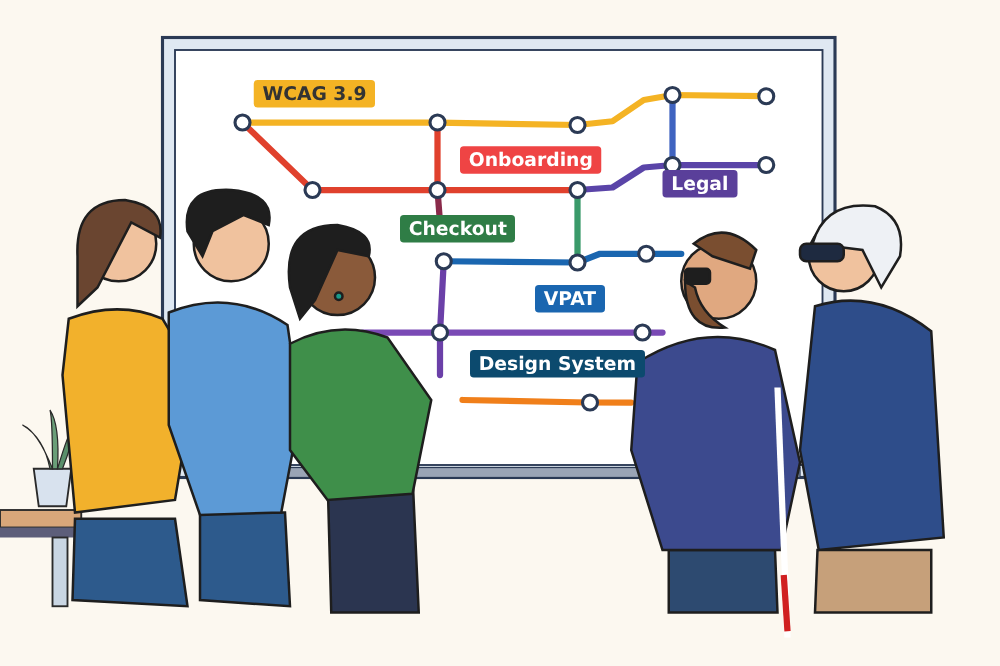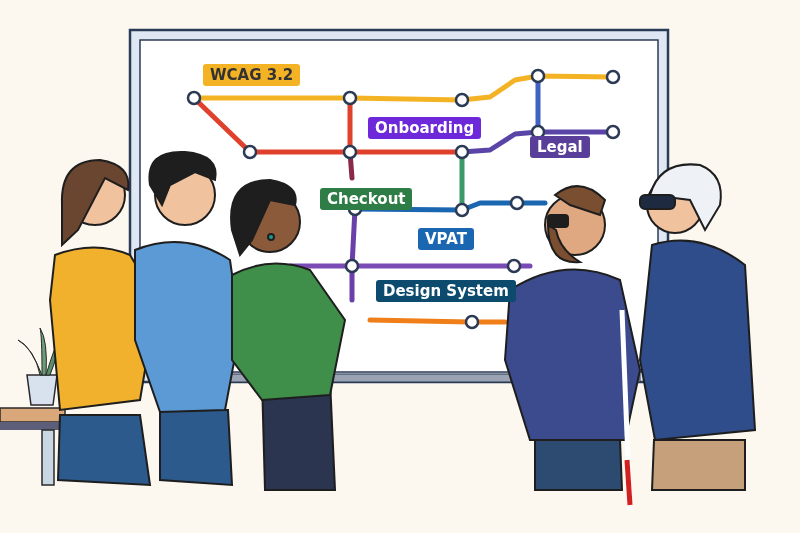--- a/index.html
+++ b/index.html
@@ -97,18 +97,18 @@
     <path d="M622 310 L630 510" stroke="#ffffff" stroke-width="5"></path>
     <path d="M627 460 L630 505" stroke="#d02020" stroke-width="5"></path>
     <path d="M654 440 L652 490 L745 490 L745 440 Z" fill="#c6a07a"></path>
     <path d="M652 245 Q700 230 745 265 L755 430 L655 440 L640 360 Z" fill="#2e4d8a"></path>
     <circle cx="675" cy="205" r="28" fill="#f0c29e"></circle>
     <path d="M650 195 Q660 160 700 165 Q725 175 720 205 L705 230 L690 200 Z" fill="#eef1f5"></path>
     <rect x="640" y="195" width="35" height="14" rx="5" fill="#1e2a40"></rect>
   </g>
 </svg>
 
-<div class="label dark" style="left:203px;top:64px;background:#f4b324;">WCAG 3.2</div>
-<div class="label" style="left:368px;top:117px;background:#6d28d9;">Onboarding</div>
+<div class="label dark" style="left:203px;top:64px;background:#f4b324;">WCAG 3.9</div>
+<div class="label" style="left:368px;top:117px;background:#ef4444;">Onboarding</div>
 <div class="label" style="left:530px;top:136px;background:#5a3f9a;">Legal</div>
-<div class="label" style="left:320px;top:188px;background:#2f7d46;">Checkout</div>
-<div class="label" style="left:418px;top:228px;background:#1a66b0;">VPAT</div>
+<div class="label" style="left:320px;top:172px;background:#2f7d46;">Checkout</div>
+<div class="label" style="left:428px;top:228px;background:#1a66b0;">VPAT</div>
 <div class="label" style="left:376px;top:280px;background:#0c4a6e;">Design System</div>
 
 </body></html>

